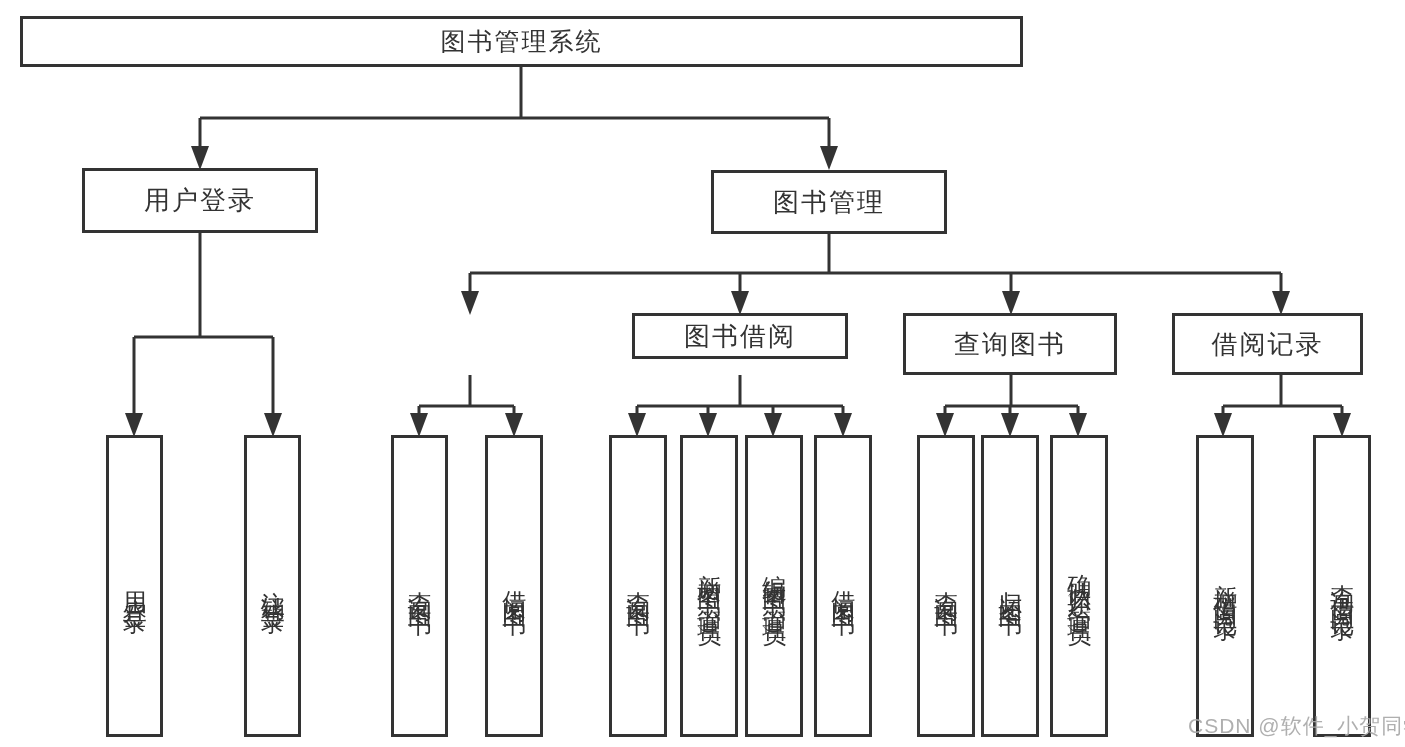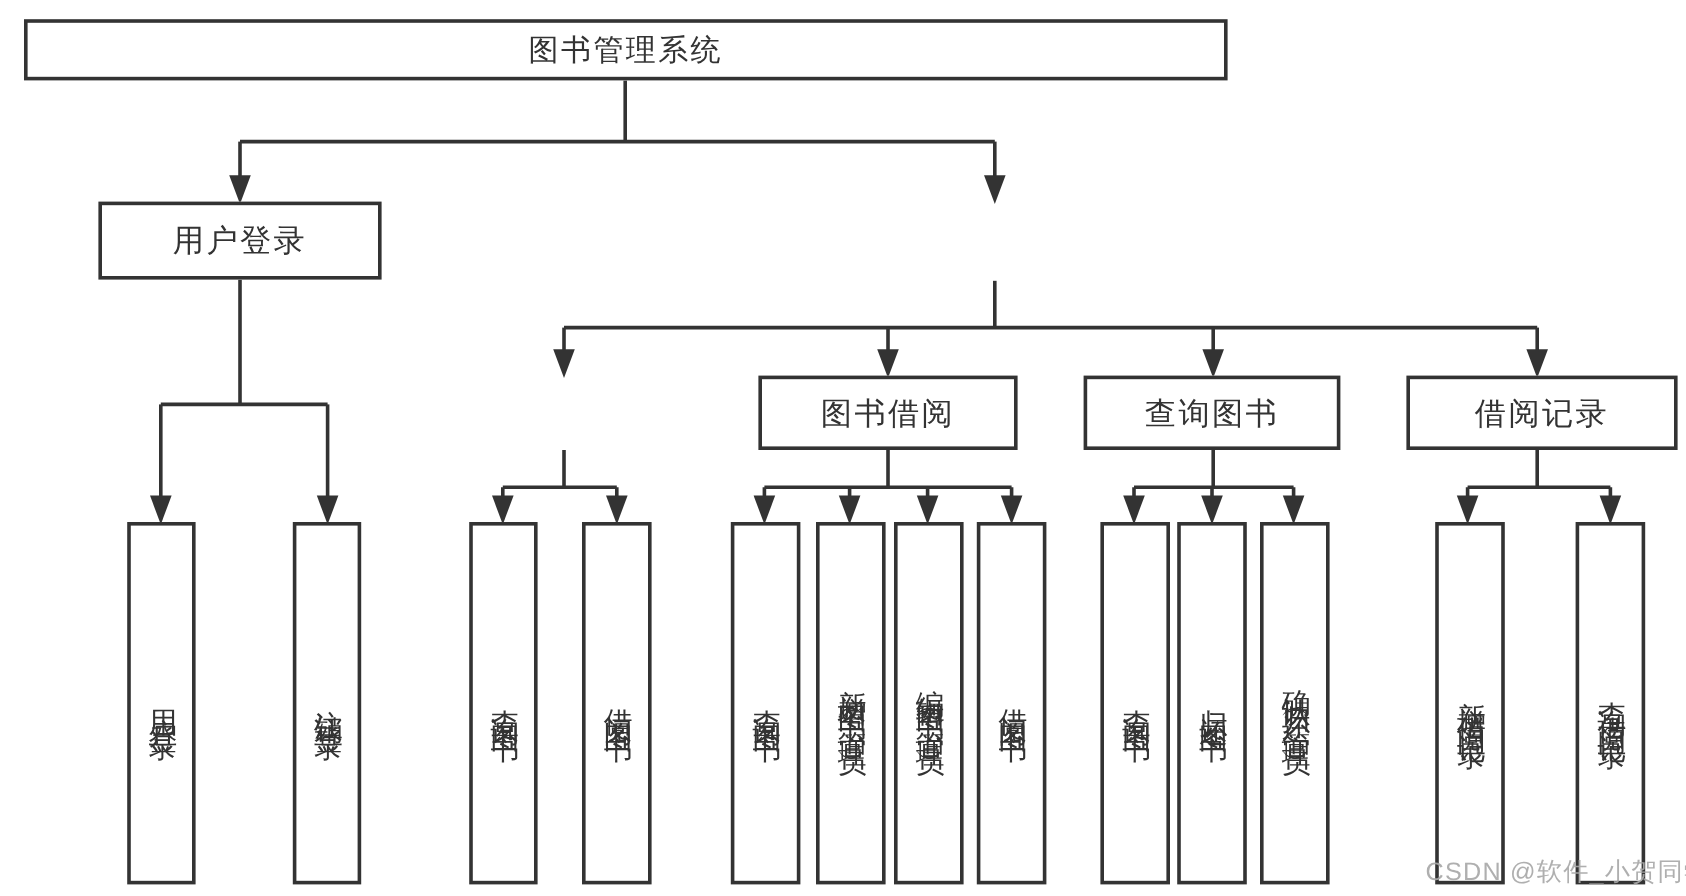--- a/index.html
+++ b/index.html
@@ -114,28 +114,31 @@
     </g>
   </svg>
 
   <div class="box h root" style="left:20px;top:16px;width:1003px;height:51px">
     <span>图书管理系统</span>
   </div>
 
   <div class="box h" style="left:82px;top:168px;width:236px;height:65px">
     <span>用户登录</span>
   </div>
+  <div class="box h" style="left:711px;top:170px;width:236px;height:64px">
+    <span>图书管理</span>
+  </div>
 
-  <div class="box h" style="left:632px;top:313px;width:216px;height:62px">
+  <div class="box h" style="left:632px;top:313px;width:216px;height:46px">
     <span>图书借阅</span>
   </div>
   <div class="box h" style="left:903px;top:313px;width:214px;height:62px">
     <span>查询图书</span>
   </div>
-  <div class="box h" style="left:1172px;top:313px;width:226px;height:62px">
+  <div class="box h" style="left:1172px;top:313px;width:191px;height:62px">
     <span>借阅记录</span>
   </div>
 
   <div class="box v" style="left:106px;top:435px;width:57px;height:302px">
     <span class="vlabel">用户登录</span>
   </div>
   <div class="box v" style="left:244px;top:435px;width:57px;height:302px">
     <span class="vlabel">注销登录</span>
   </div>
 

